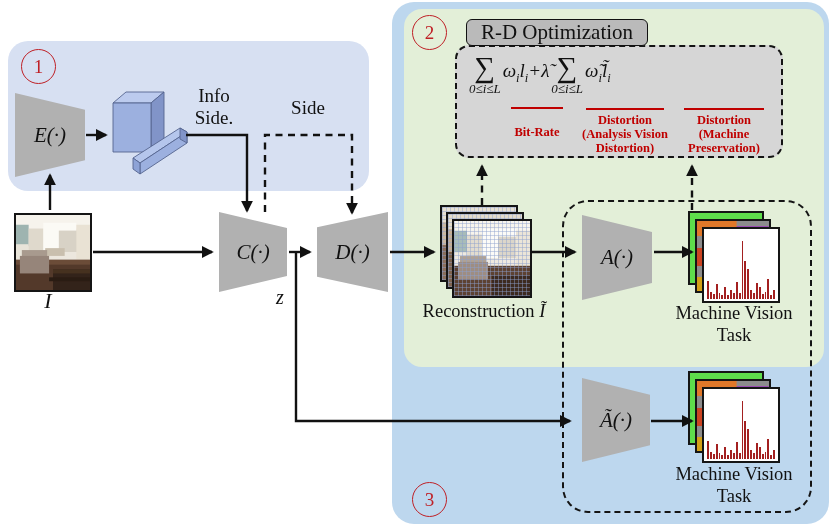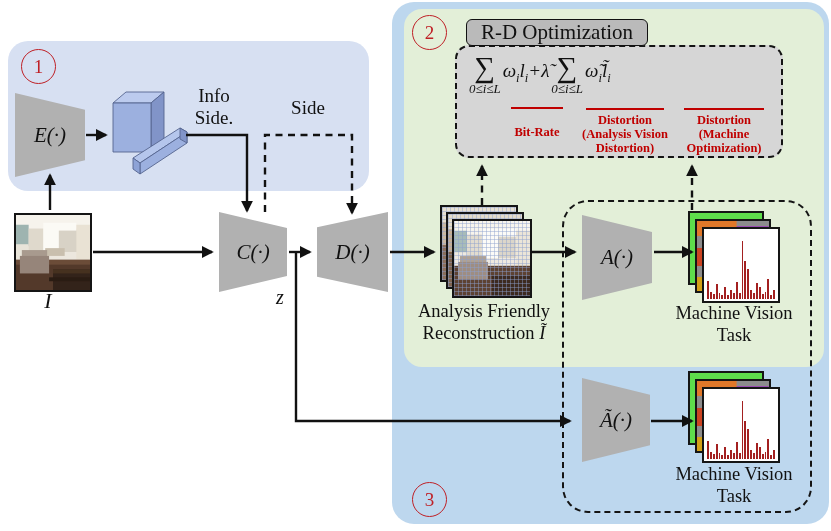--- a/index.html
+++ b/index.html
@@ -100,21 +100,21 @@
     <div class="ann" style="left:113px;top:61px;width:110px;">
       <div class="rule" style="width:78px;"></div>
       <div>Distortion</div>
       <div>(Analysis Vision</div>
       <div>Distortion)</div>
     </div>
     <div class="ann" style="left:215px;top:61px;width:104px;">
       <div class="rule" style="width:80px;"></div>
       <div>Distortion</div>
       <div>(Machine</div>
-      <div>Optimization)</div>
+      <div>Preservation)</div>
     </div>
   </div>
   <div class="abs rd-header">
       <span>R-D Optimization</span>
     </div>
 
   <div class="abs trap trap-enc" style="left:15px;top:93px;width:70px;height:84px;">
       <span>E(·)</span>
     </div>
   <div class="abs trap trap-enc" style="left:219px;top:212px;width:68px;height:80px;">
@@ -201,21 +201,20 @@
         <rect x="62" y="10" width="14" height="36" fill="#ebe5d8"></rect>
         <rect x="0" y="46" width="76" height="31" fill="#5d4232"></rect>
         <rect x="6" y="36" width="26" height="7" fill="#afa296"></rect>
         <rect x="4" y="42" width="30" height="18" fill="#9e8d82"></rect>
         <rect x="38" y="56" width="38" height="21" fill="#3c2a20"></rect>
       </svg>
       <div class="grid-overlay"></div>
     </div>
   </div>
   <div class="abs lbl" style="left:398px;top:300px;width:172px;font-size:18.5px;">
-    <div>Analysis Friendly</div>
     <div><span>Reconstruction</span> <span class="ital">Ĩ</span></div>
   </div>
 
   <div>
     <div class="imgcard greencard" style="left:688px;top:211px;width:72px;height:70px;"></div>
     <div class="imgcard segcard" style="left:695px;top:219px;width:72px;height:70px;"></div>
     <div class="imgcard" style="left:702px;top:227px;width:74px;height:72px;">
       <div class="hist">
           <span class="hbar" style="height: 30%;"></span>
           <span class="hbar" style="height: 12%;"></span>

